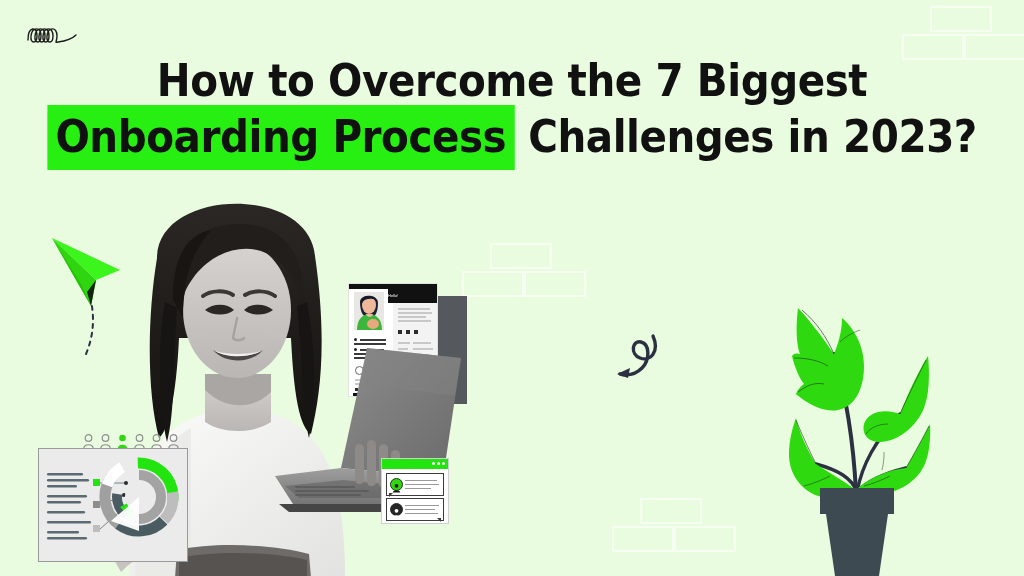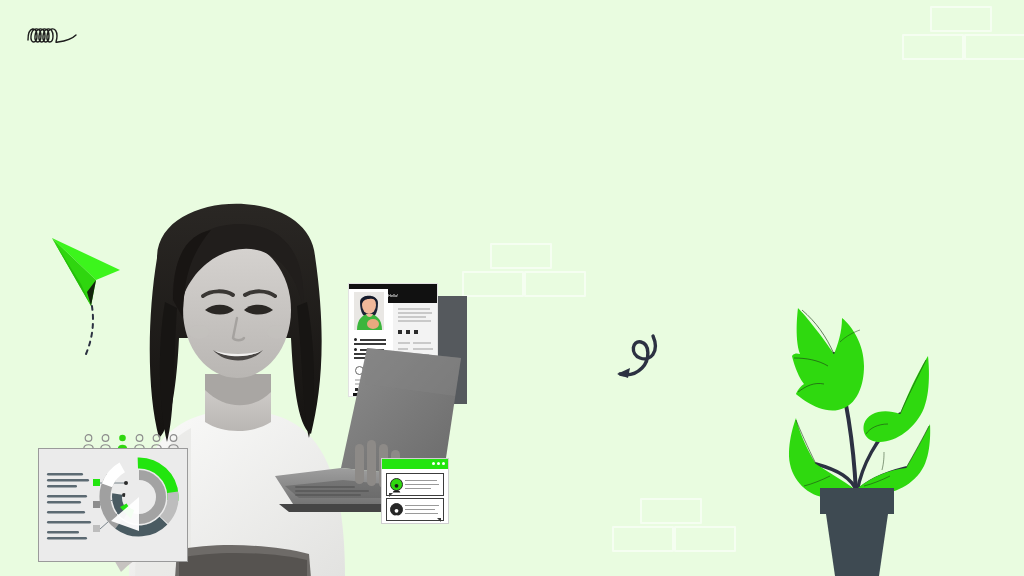--- a/index.html
+++ b/index.html
@@ -106,20 +106,24 @@
   <div class="squiggle">
     <svg width="60" height="24" viewBox="0 0 60 24">
       <path d="M4 18 C4 4, 13 4, 13 14 C13 22, 6 22, 7 14 C8 5, 17 4, 17 14
                C17 22, 10 22, 11 14 C12 5, 21 4, 21 14 C21 22, 14 22, 15 14
                C16 5, 25 4, 25 14 C25 22, 18 22, 19 14 C20 5, 29 4, 29 14
                C29 22, 22 22, 23 14 C24 5, 33 4, 33 14 C33 20, 30 21, 34 20
                C42 19, 48 17, 52 13" fill="none" stroke="#1d1d1d" stroke-width="1.4" stroke-linecap="round"></path>
     </svg>
   </div>
 
+  <div class="headline">
+    <span class="hl-line l1">How to Overcome the 7 Biggest</span>
+    <span class="hl-line l2"><span class="hl-mark">Onboarding Process</span><span> Challenges in 2023?</span></span>
+  </div>
 
   <div class="plane-wrap">
     <svg width="130" height="140" viewBox="0 0 130 140">
       <path d="M38 132 C48 108, 46 86, 40 68" fill="none" stroke="#2c3142" stroke-width="2" stroke-dasharray="4 5" stroke-linecap="round"></path>
       <path d="M4 16 L72 48 L48 58 Z" fill="#3cf51c"></path>
       <path d="M4 16 L48 58 L43 84 Z" fill="#2fd60f"></path>
       <path d="M4 16 L43 84 L33 62 Z" fill="#26bd0b"></path>
       <path d="M48 58 L43 84 L39 70 Z" fill="#13250c"></path>
     </svg>
   </div>

